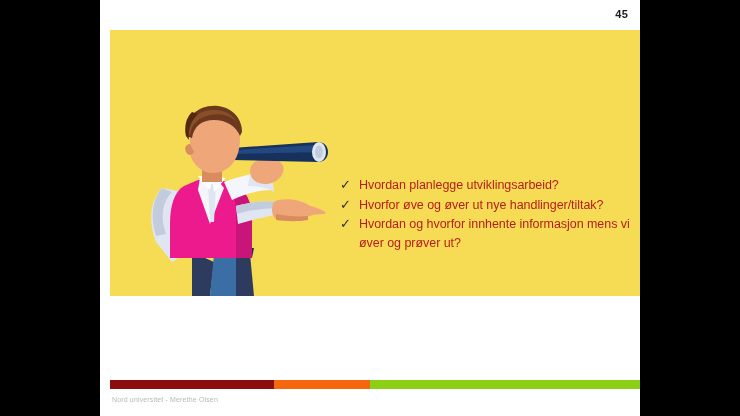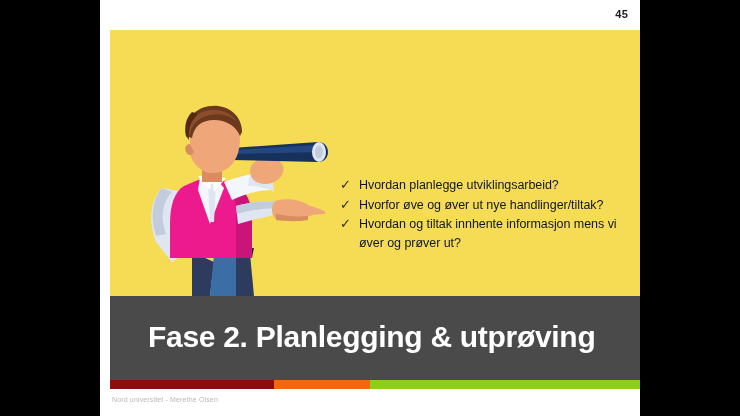--- a/index.html
+++ b/index.html
@@ -71,21 +71,21 @@
     width: 19px;
     font-size: 13px;
     line-height: 18.5px;
     color: #2b2b2b;
     font-family: "DejaVu Sans", sans-serif;
   }
   .bullet-text {
     flex: 1 1 auto;
     font-size: 12.5px;
     line-height: 18.5px;
-    color: #0f172a;
+    color: #b91c1c;
     font-family: "Liberation Sans", sans-serif;
     letter-spacing: -0.05px;
   }
 
   
   #illustration {
     position: absolute;
     left: 30px;
     top: 72px;
     width: 200px;
@@ -217,29 +217,26 @@
           <span class="bullet-text">Hvordan planlegge utviklingsarbeid?</span>
         </div>
 
         <div class="bullet-row">
           <span class="bullet-check">✓</span>
           <span class="bullet-text">Hvorfor øve og øver ut nye handlinger/tiltak?</span>
         </div>
 
         <div class="bullet-row">
           <span class="bullet-check">✓</span>
-          <span class="bullet-text">Hvordan og tiltak innhente informasjon mens vi øver og prøver ut?</span>
+          <span class="bullet-text">Hvordan og hvorfor innhente informasjon mens vi øver og prøver ut?</span>
         </div>
 
       </div>
     </div>
 
-    <div id="title-band" style="background: rgb(74, 74, 74);">
-      <div id="slide-title">Fase 2. Planlegging &amp; utprøving</div>
-    </div>
 
     <div id="accent-bar">
       <div class="accent-seg" style="background: rgb(140, 13, 13); width: 31%;"></div>
       <div class="accent-seg" style="background: rgb(244, 103, 15); width: 18%;"></div>
       <div class="accent-seg" style="background: rgb(140, 207, 21); width: 51%;"></div>
     </div>
 
     <div id="footer-text">Nord universitet - Merethe Olsen</div>
 
   </div>

